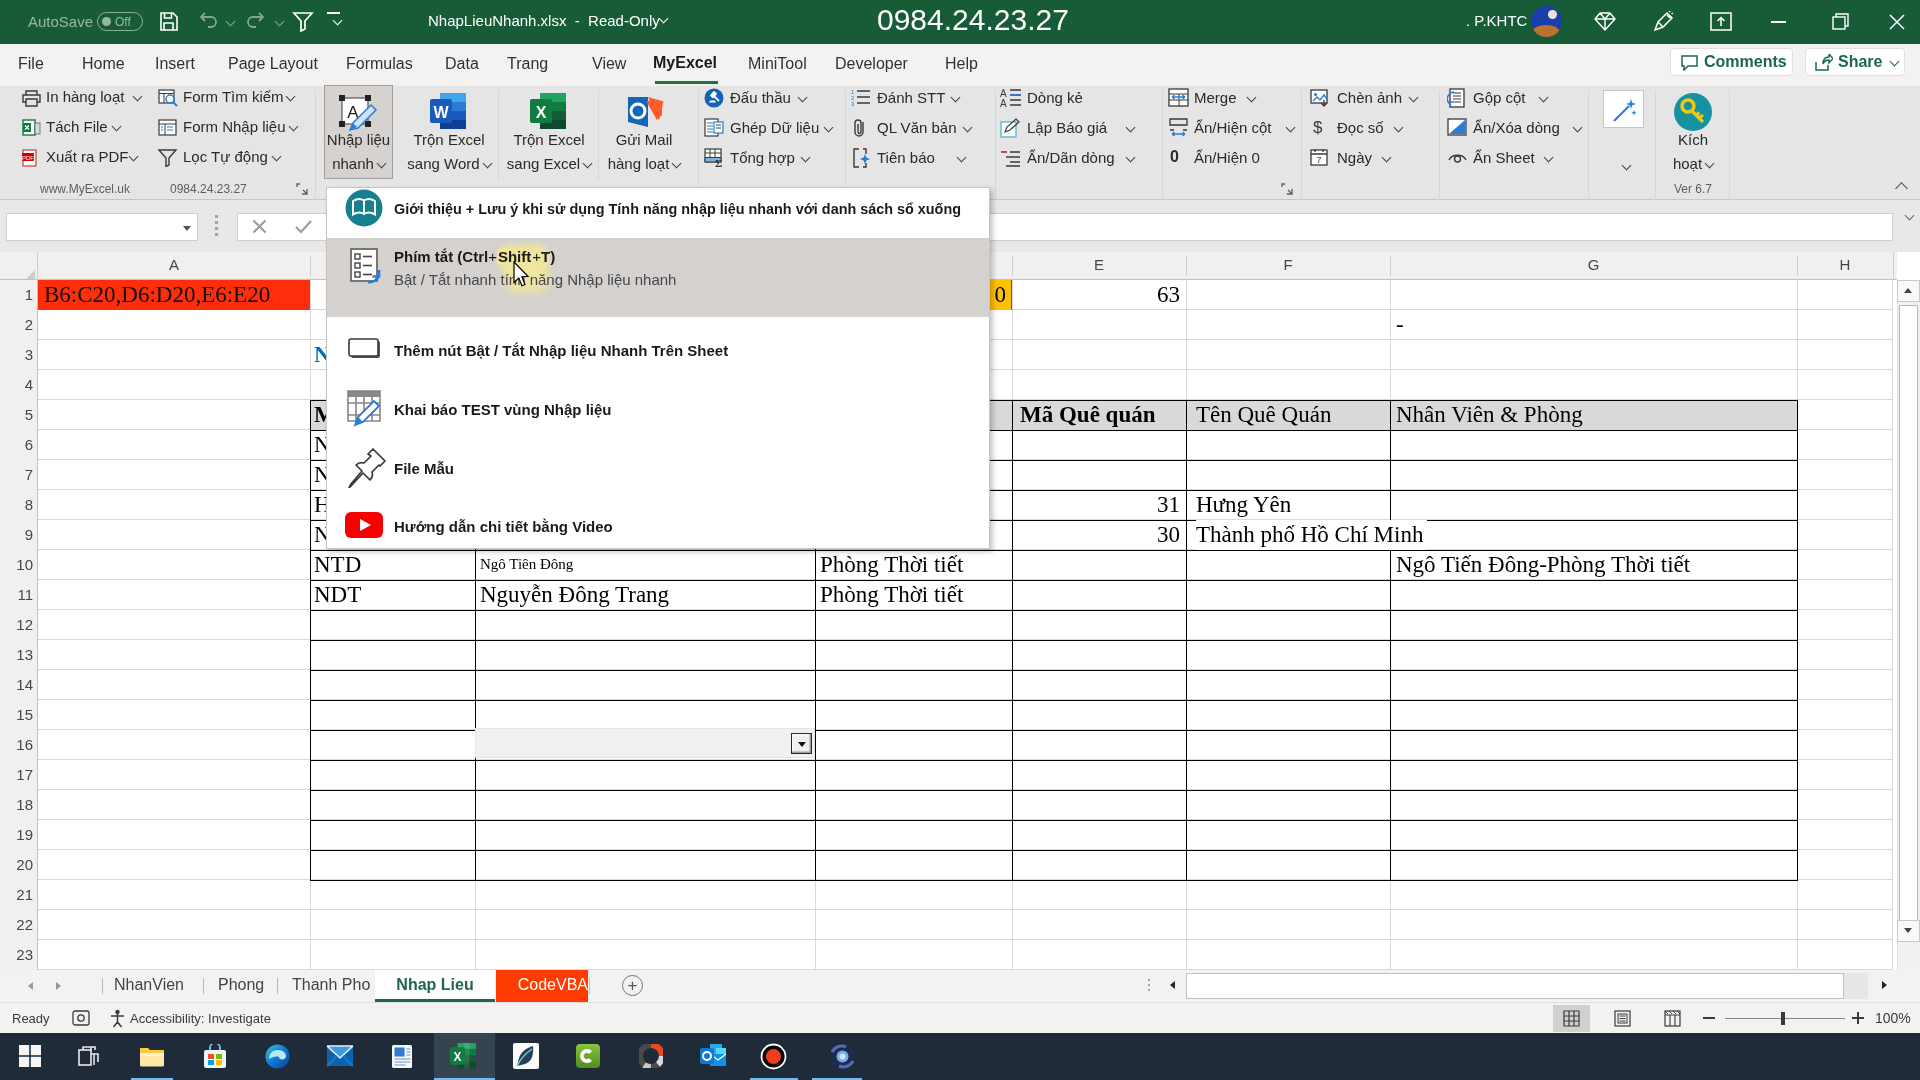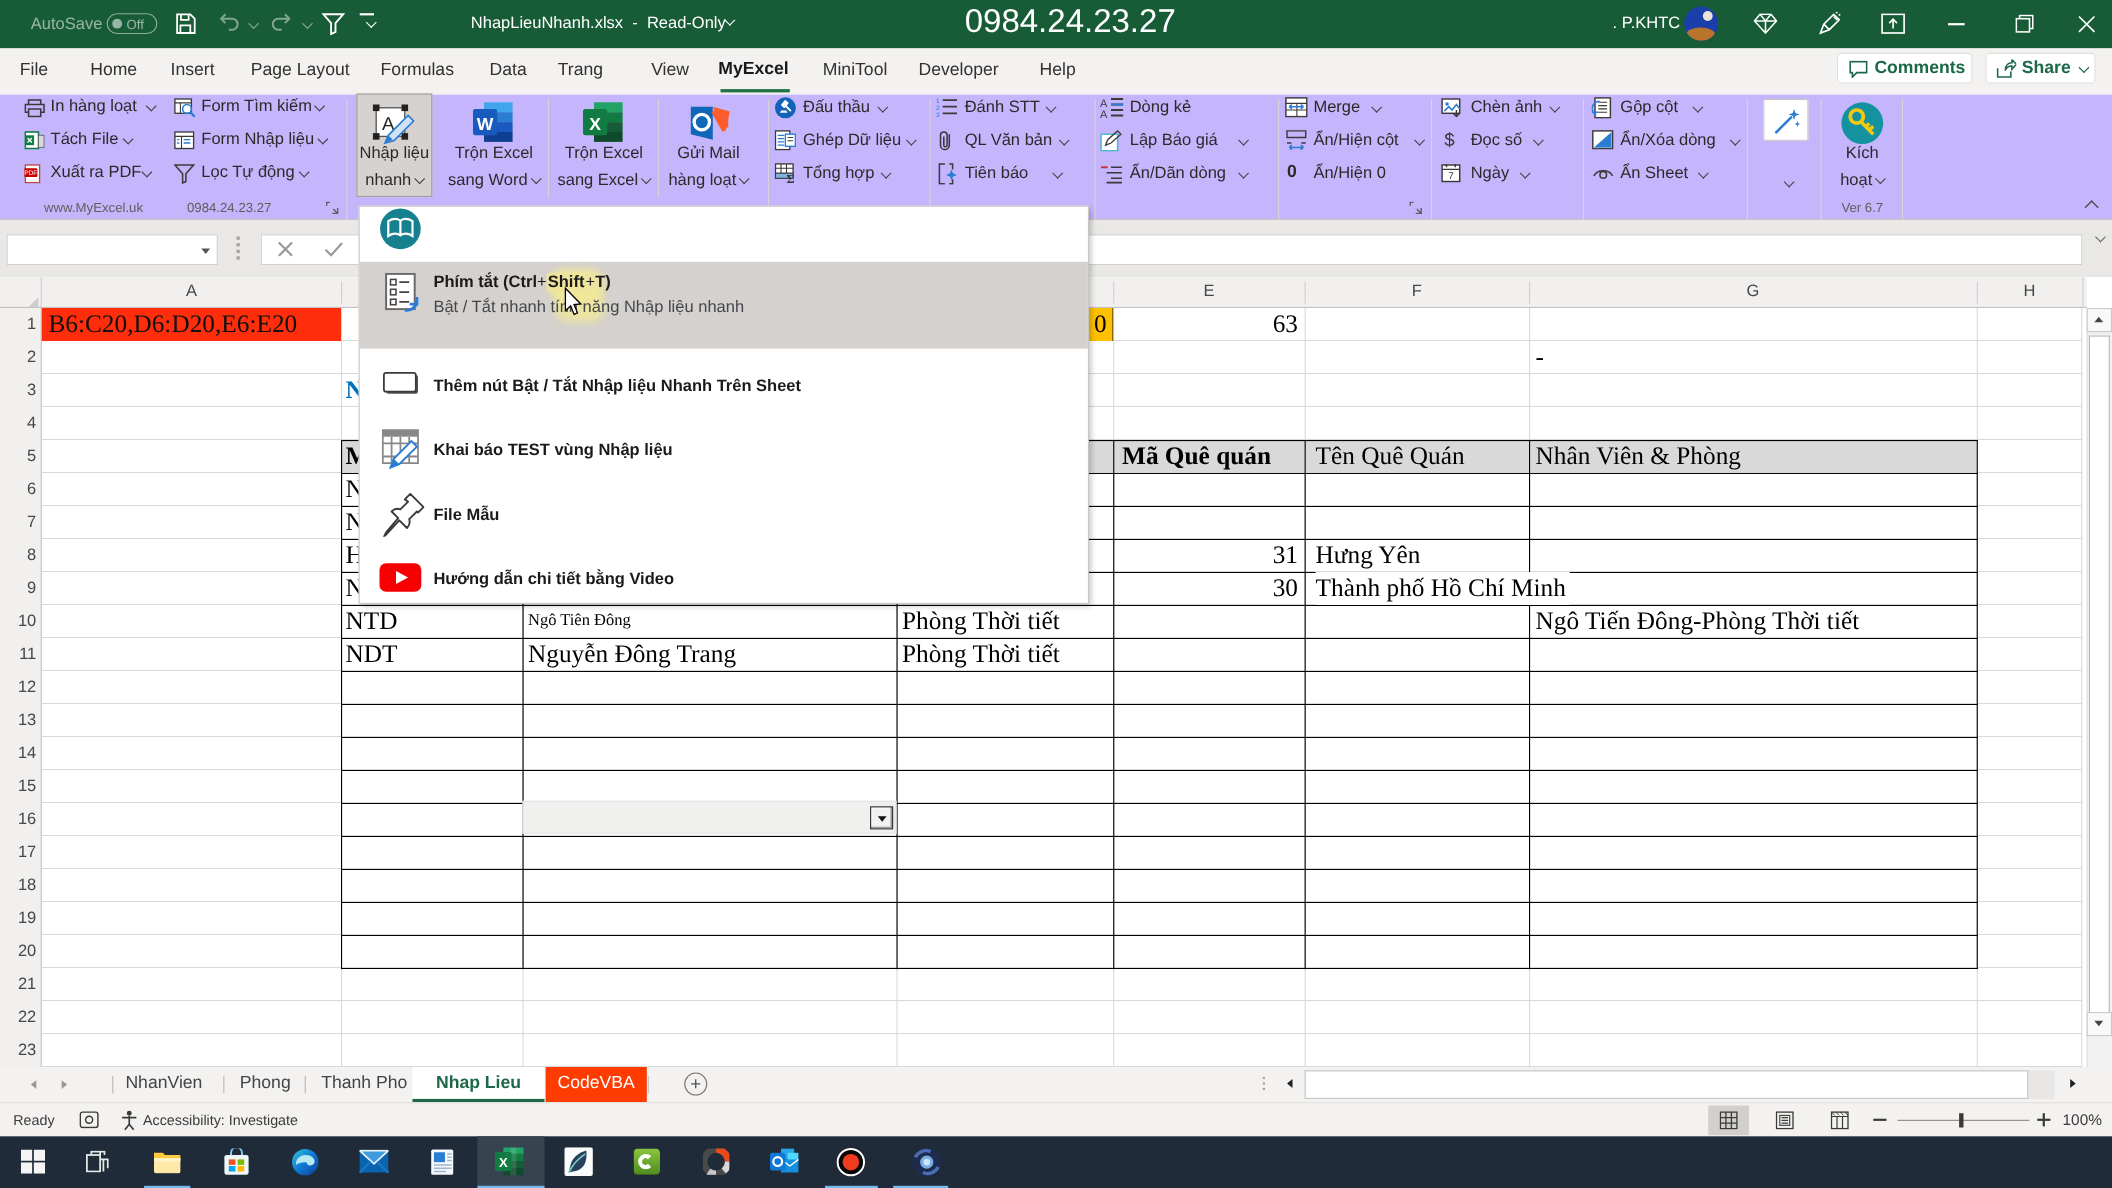--- a/index.html
+++ b/index.html
@@ -96,21 +96,21 @@
   <div class="abs" style="left:1805px;top:4px;width:100px;height:28px;background:#fff;border:1px solid #e1dfdd;border-radius:4px">
     <svg class="abs" style="left:9px;top:5px" width="18" height="17" viewBox="0 0 18 17">
         <path d="M1 8 v8 h12 v-5" fill="none" stroke="#1a6849" stroke-width="1.5"></path>
         <path d="M8 10 c0 -5 3 -7 6 -7 l0 -3 4 4.5 -4 4.5 0 -3 c-3 0 -5 1 -6 4 z" fill="none" stroke="#1a6849" stroke-width="1.4"></path>
       </svg>
     <div class="abs" style="left:32px;top:4px;font-size:16px;font-weight:bold;color:#1a6849">Share</div>
     <div class="abs chev" style="left:80px;top:9px;border-color:#1a6849"></div>
   </div>
 </div>
 
-<div class="abs" id="ribbon" style="left:0;top:86px;width:1920px;height:114px;background:#c4b5fd;border-bottom:1px solid #c8c6c4;font-size:15px;color:#2b2a29">
+<div class="abs" id="ribbon" style="left:0;top:86px;width:1920px;height:114px;background:#e5e5e5;border-bottom:1px solid #c8c6c4;font-size:15px;color:#2b2a29">
 
   <div class="abs" style="left:315px;top:4px;width:1px;height:176px;background:#d8d6d4"></div>
   <div class="abs" style="left:498px;top:4px;width:1px;height:90px;background:#d8d6d4"></div>
   <div class="abs" style="left:598px;top:4px;width:1px;height:90px;background:#d8d6d4"></div>
   <div class="abs" style="left:698px;top:4px;width:1px;height:176px;background:#d8d6d4"></div>
   <div class="abs" style="left:845px;top:4px;width:1px;height:176px;background:#d8d6d4"></div>
   <div class="abs" style="left:995px;top:4px;width:1px;height:176px;background:#d8d6d4"></div>
   <div class="abs" style="left:1162px;top:4px;width:1px;height:176px;background:#d8d6d4"></div>
   <div class="abs" style="left:1301px;top:4px;width:1px;height:176px;background:#d8d6d4"></div>
   <div class="abs" style="left:1439px;top:4px;width:1px;height:176px;background:#d8d6d4"></div>
@@ -525,20 +525,21 @@
 
 <div class="abs" id="menu" style="left:326px;top:187px;width:664px;height:362px;background:#fff;border:1px solid #c8c6c4;box-shadow:3px 3px 5px rgba(0,0,0,.22);font-size:15px;color:#1a1a1a">
   <div class="abs" style="left:0;top:50px;width:662px;height:79px;background:#d4d1cf"></div>
   <div class="abs" style="left:171px;top:56px;width:52px;height:30px;background:rgba(242,232,150,.8);border-radius:14px;filter:blur(3px)"></div>
   <div class="abs" style="left:177px;top:75px;width:46px;height:30px;background:rgba(242,232,150,.8);border-radius:14px;filter:blur(4px)"></div>
 
   <svg class="abs" style="left:18px;top:1px" width="38" height="38" viewBox="0 0 38 38">
     <circle cx="19" cy="19" r="18.5" fill="#16808e"></circle>
     <path d="M8 12 c4 -2.5 8 -2.5 11 -0.5 c3 -2 7 -2 11 0.5 v13.5 c-4 -2.5 -8 -2.5 -11 -0.5 c-3 -2 -7 -2 -11 0.5 z M19 11.5 V25" fill="none" stroke="#fff" stroke-width="2"></path>
   </svg>
+  <div class="abs" style="left:67px;top:13px;font-weight:bold;font-size:14.4px">Giới thiệu + Lưu ý khi sử dụng Tính năng nhập liệu nhanh với danh sách sổ xuống</div>
 
   <svg class="abs" style="left:22px;top:60px" width="36" height="37" viewBox="0 0 36 37">
     <rect x="2" y="1" width="26" height="32" fill="#fff" stroke="#6b6a69" stroke-width="1.8"></rect>
     <rect x="6" y="6" width="5" height="5" fill="none" stroke="#444" stroke-width="1.4"></rect>
       <path d="M14 8.5 h9" stroke="#444" stroke-width="1.6"></path>
     <rect x="6" y="15" width="5" height="5" fill="none" stroke="#444" stroke-width="1.4"></rect>
       <path d="M14 17.5 h9" stroke="#444" stroke-width="1.6"></path>
     <rect x="6" y="24" width="5" height="5" fill="none" stroke="#444" stroke-width="1.4"></rect>
       <path d="M14 26.5 h9" stroke="#444" stroke-width="1.6"></path>
     <path d="M19 34 a9.5 9.5 0 0 0 11 -7.5 M30 22 v6.5 h-6.5" fill="none" stroke="#2b7cd3" stroke-width="2.6"></path>
@@ -581,21 +582,21 @@
   <div class="abs tri-r" style="left:56px;top:12px;border-left-color:#9a9896"></div>
   <div class="abs" style="left:102px;top:8px;width:1px;height:16px;background:#b8b6b4"></div>
   <div class="abs" style="left:114px;top:6px">NhanVien</div>
   <div class="abs" style="left:203px;top:8px;width:1px;height:16px;background:#b8b6b4"></div>
   <div class="abs" style="left:218px;top:6px">Phong</div>
   <div class="abs" style="left:277px;top:8px;width:1px;height:16px;background:#b8b6b4"></div>
   <div class="abs" style="left:292px;top:6px">Thanh Pho</div>
   <div class="abs" style="left:375px;top:0;width:120px;height:32px;background:#fff;border-bottom:3px solid #1e6849"></div>
   <div class="abs" style="left:375px;top:6px;width:120px;text-align:center;font-weight:bold;color:#1e6849">Nhap Lieu</div>
   <div class="abs" style="left:496px;top:0;width:92px;height:32px;background:#fe3b01"></div>
-  <div class="abs" style="left:496px;top:6px;width:92px;text-align:center;color:#fff">CodeVBA</div>
+  <div class="abs" style="left:496px;top:6px;width:92px;text-align:right;color:#fff">CodeVBA</div>
   <div class="abs" style="left:589px;top:8px;width:1px;height:16px;background:#c8c6c4"></div>
   <div class="abs" style="left:622px;top:5px;width:21px;height:21px;border:1.4px solid #767472;border-radius:50%;color:#555;font-size:17px;line-height:19px;text-align:center">+</div>
   <div class="abs" style="left:1148px;top:9px;width:2px;height:2px;background:#a5a3a1;box-shadow:0 5px #a5a3a1,0 10px #a5a3a1"></div>
   <div class="abs" style="left:1162px;top:3px;width:22px;height:26px;background:#f3f2f1"></div>
   <div class="abs tri-l" style="left:1170px;top:11px"></div>
   <div class="abs" style="left:1186px;top:3px;width:682px;height:26px;background:#e8e7e6"></div>
   <div class="abs" style="left:1186px;top:3px;width:658px;height:26px;background:#fff;border:1px solid #c3c1bf"></div>
   <div class="abs tri-r" style="left:1882px;top:11px"></div>
 </div>
 

